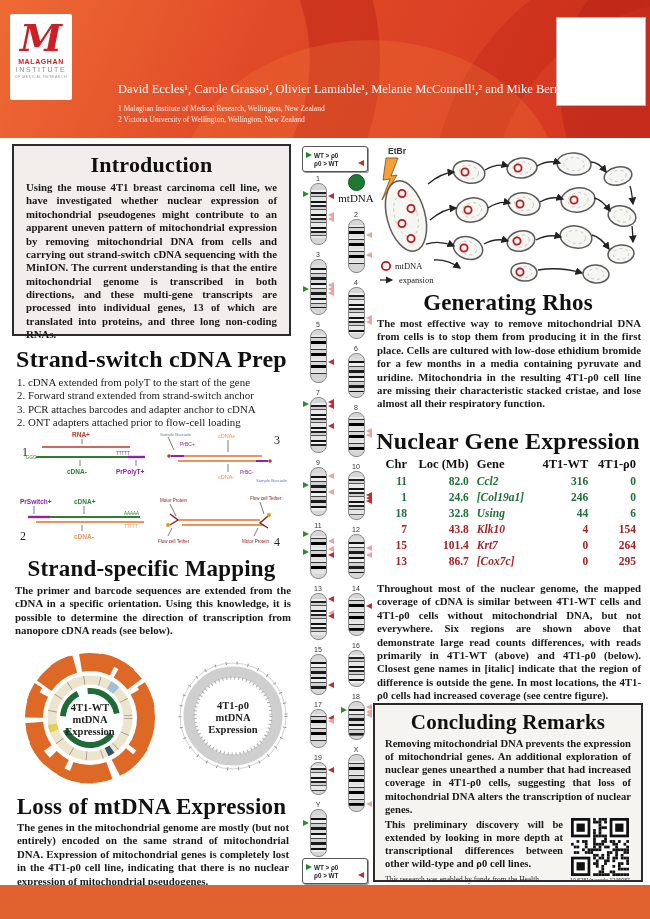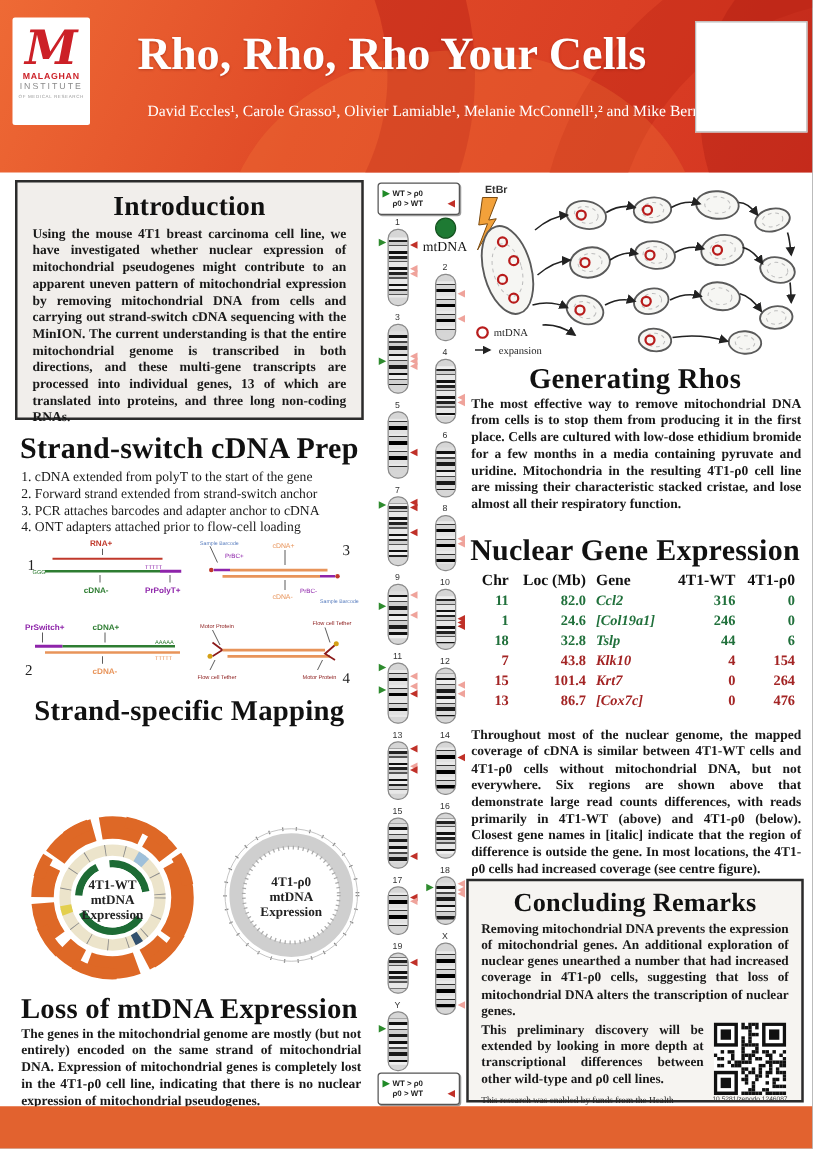--- a/index.html
+++ b/index.html
@@ -83,36 +83,39 @@
     <div class="sw sw1"></div>
     <div class="sw sw2"></div>
     <div class="sw sw3"></div>
     <div class="sw sw4"></div>
     <div class="logo-box">
       <div class="logo-m">M</div>
       <div class="logo-l1">MALAGHAN</div>
       <div class="logo-l2">INSTITUTE</div>
       <div class="logo-l3">OF MEDICAL RESEARCH</div>
     </div>
-    <div class="main-title">Rho, Rho, Rho Your Cells</div>
     <div class="authors">David Eccles¹, Carole Grasso¹, Olivier Lamiable¹, Melanie McConnell¹,² and Mike Berridge¹</div>
+    <div class="affil">
+      <div>1 Malaghan Institute of Medical Research, Wellington, New Zealand</div>
+      <div>2 Victoria University of Wellington, Wellington, New Zealand</div>
+    </div>
     <div class="hdr-white-box"></div>
   </div>
 
   <div class="abs boxed" style="left:12px;top:144px;width:279px;height:192px;">
     <div class="h1">Introduction</div>
     <div class="body-txt" style="margin-top:3px;">Using the mouse 4T1 breast carcinoma cell line, we have investigated whether nuclear expression of mitochondrial pseudogenes might contribute to an apparent uneven pattern of mitochondrial expression by removing mitochondrial DNA from cells and carrying out strand-switch cDNA sequencing with the MinION. The current understanding is that the entire mitochondrial genome is transcribed in both directions, and these multi-gene transcripts are processed into individual genes, 13 of which are translated into proteins, and three long non-coding RNAs.</div>
   </div>
 
   <div class="abs h1" style="left:12px;top:346px;width:279px;font-size:24px;">Strand-switch cDNA Prep</div>
   <div class="abs" style="left:17px;top:376px;width:274px;" id="prep-steps">
       <div class="step">1. cDNA extended from polyT to the start of the gene</div>
       <div class="step">2. Forward strand extended from strand-switch anchor</div>
       <div class="step">3. PCR attaches barcodes and adapter anchor to cDNA</div>
-      <div class="step">4. ONT adapters attached prior to flow-cell loading</div>
+      <div class="step">2. ONT adapters attached prior to flow-cell loading</div>
     </div>
 
   <svg class="abs" style="left:12px;top:424px;" width="279" height="126" viewBox="0 0 279 126">
 
     <text x="10" y="32" font-size="12" class="ser" fill="#222">1</text>
     <text x="60" y="13" font-size="6.5" font-weight="bold" fill="#c0392b">RNA+</text>
     <line x1="70" y1="15" x2="70" y2="20" stroke="#444" stroke-width=".7"></line>
     <line x1="30" y1="23" x2="118" y2="23" stroke="#c0392b" stroke-width="1.6"></line>
     <text x="14" y="35" font-size="4.5" fill="#2e7d32">GGG</text>
     <line x1="24" y1="33" x2="116" y2="33" stroke="#2e7d32" stroke-width="2"></line>
@@ -164,20 +167,21 @@
     <path d="M256,92 L248,99 L256,104" fill="none" stroke="#8b1a1a" stroke-width="1.4"></path>
     <circle cx="257" cy="91" r="2" fill="#d4a017"></circle>
     <line x1="160" y1="104" x2="156" y2="112" stroke="#444" stroke-width=".7"></line>
     <line x1="246" y1="104" x2="242" y2="112" stroke="#444" stroke-width=".7"></line>
     <text x="146" y="119" font-size="4.5" fill="#8b1a1a">Flow cell Tether</text>
     <text x="230" y="119" font-size="4.5" fill="#8b1a1a">Motor Protein</text>
     <text x="262" y="122" font-size="12" class="ser" fill="#222">4</text>
   </svg>
 
   <div class="abs h1" style="left:12px;top:556px;width:279px;font-size:23px;">Strand-specific Mapping</div>
+  <div class="abs body-txt" style="left:15px;top:584px;width:276px;">The primer and barcode sequences are extended from the cDNA in a specific orientation. Using this knowledge, it is possible to determine the direction of transcription from nanopore cDNA reads (see below).</div>
 
   <svg class="abs" style="left:10px;top:644px;" width="283" height="150" viewBox="0 0 283 150">
     <g transform="translate(80,74)">
       <circle r="56" fill="none" stroke="#de6826" stroke-width="18" stroke-dasharray="34 5 22 7 40 6 18 9 30 5 26 8 38 6"></circle>
       <circle r="61" fill="none" stroke="#de6826" stroke-width="9" stroke-dasharray="20 30 35 15 25 40 18 22" transform="rotate(40)"></circle>
       <circle r="38" fill="#ffffff" stroke="#ece4cb" stroke-width="9"></circle>
       <circle r="38" fill="none" stroke="#8a8a8a" stroke-width="9" stroke-dasharray="0.7 15"></circle>
       <circle r="38" fill="none" stroke="#9fc0da" stroke-width="9" stroke-dasharray="9 230" transform="rotate(-60)"></circle>
       <circle r="38" fill="none" stroke="#e3cf4e" stroke-width="9" stroke-dasharray="7 232" transform="rotate(160)"></circle>
       <circle r="38" fill="none" stroke="#32506e" stroke-width="9" stroke-dasharray="6 233" transform="rotate(55)"></circle>
@@ -483,21 +487,21 @@
           <tr class="green">
             <td>1</td>
             <td>24.6</td>
             <td class="gene">[Col19a1]</td>
             <td>246</td>
             <td>0</td>
           </tr>
           <tr class="green">
             <td>18</td>
             <td>32.8</td>
-            <td class="gene">Tslp</td>
+            <td class="gene">Using</td>
             <td>44</td>
             <td>6</td>
           </tr>
           <tr class="red">
             <td>7</td>
             <td>43.8</td>
             <td class="gene">Klk10</td>
             <td>4</td>
             <td>154</td>
           </tr>
@@ -506,21 +510,21 @@
             <td>101.4</td>
             <td class="gene">Krt7</td>
             <td>0</td>
             <td>264</td>
           </tr>
           <tr class="red">
             <td>13</td>
             <td>86.7</td>
             <td class="gene">[Cox7c]</td>
             <td>0</td>
-            <td>476</td>
+            <td>295</td>
           </tr>
         </tbody>
     </table>
   </div>
   <div class="abs body-txt" style="left:377px;top:582px;width:264px;">Throughout most of the nuclear genome, the mapped coverage of cDNA is similar between 4T1-WT cells and 4T1-ρ0 cells without mitochondrial DNA, but not everywhere. Six regions are shown above that demonstrate large read counts differences, with reads primarily in 4T1-WT (above) and 4T1-ρ0 (below). Closest gene names in [italic] indicate that the region of difference is outside the gene. In most locations, the 4T1-ρ0 cells had increased coverage (see centre figure).</div>
 
   <div class="abs boxed" style="left:373px;top:703px;width:270px;height:179px;background:#f6f4f1;padding:5px 10px;">
     <div class="h1" style="font-size:21px;">Concluding Remarks</div>
     <div class="body-txt" style="margin-top:2px;font-size:10.6px;">Removing mitochondrial DNA prevents the expression of mitochondrial genes. An additional exploration of nuclear genes unearthed a number that had increased coverage in 4T1-ρ0 cells, suggesting that loss of mitochondrial DNA alters the transcription of nuclear genes.</div>
     <div class="conc-row">

